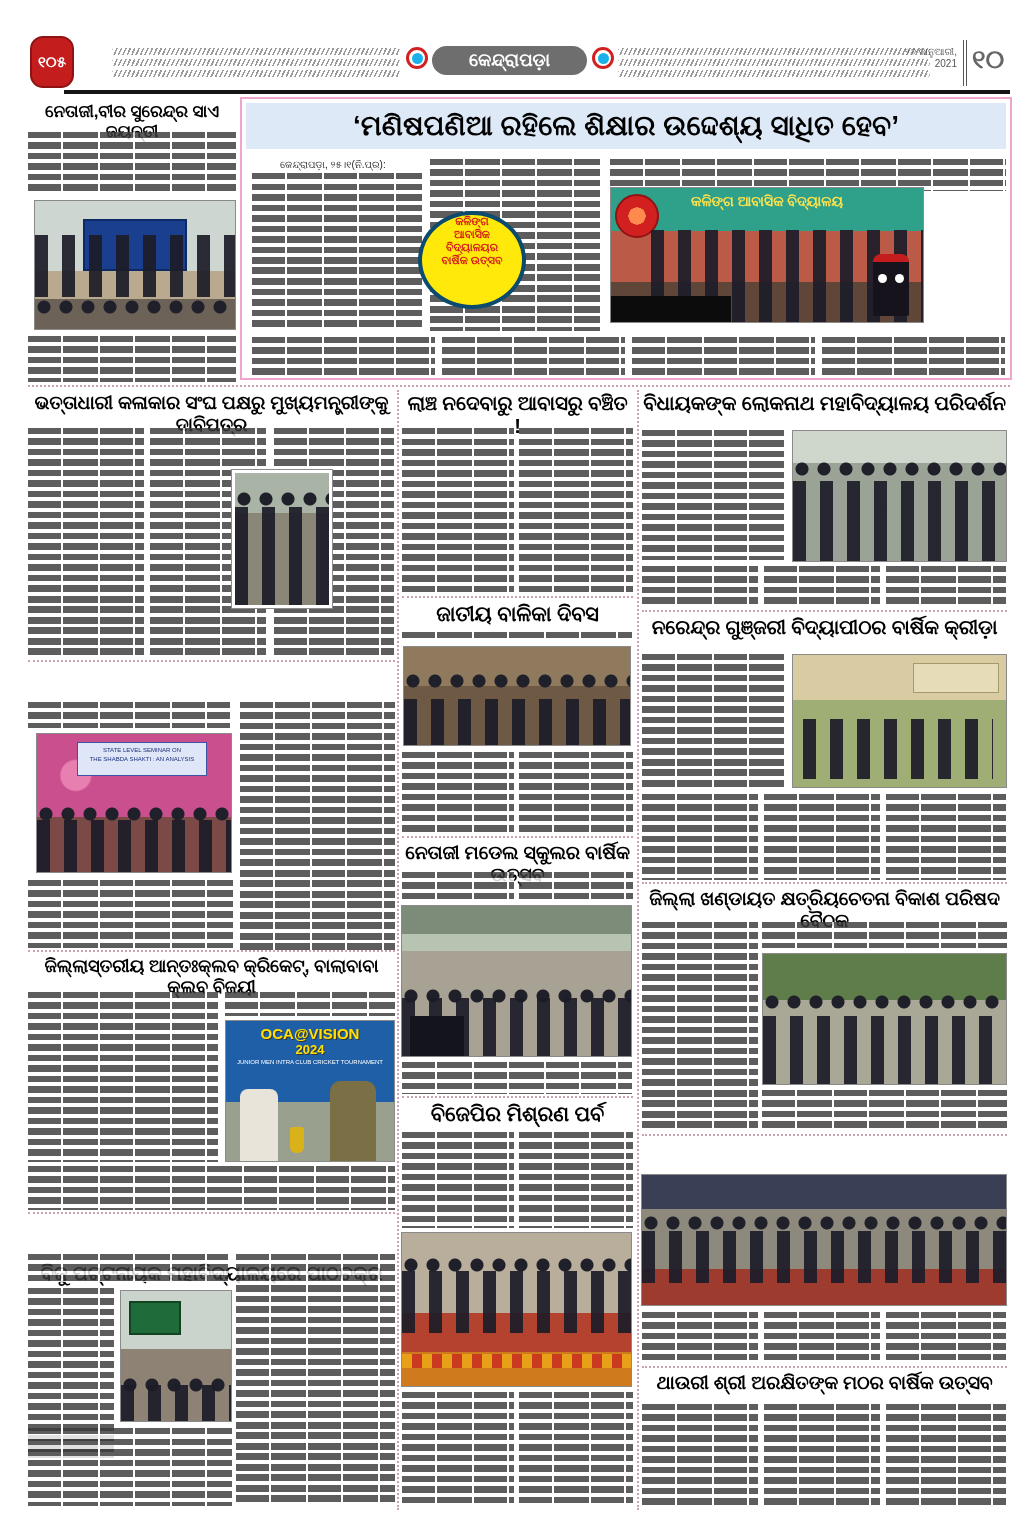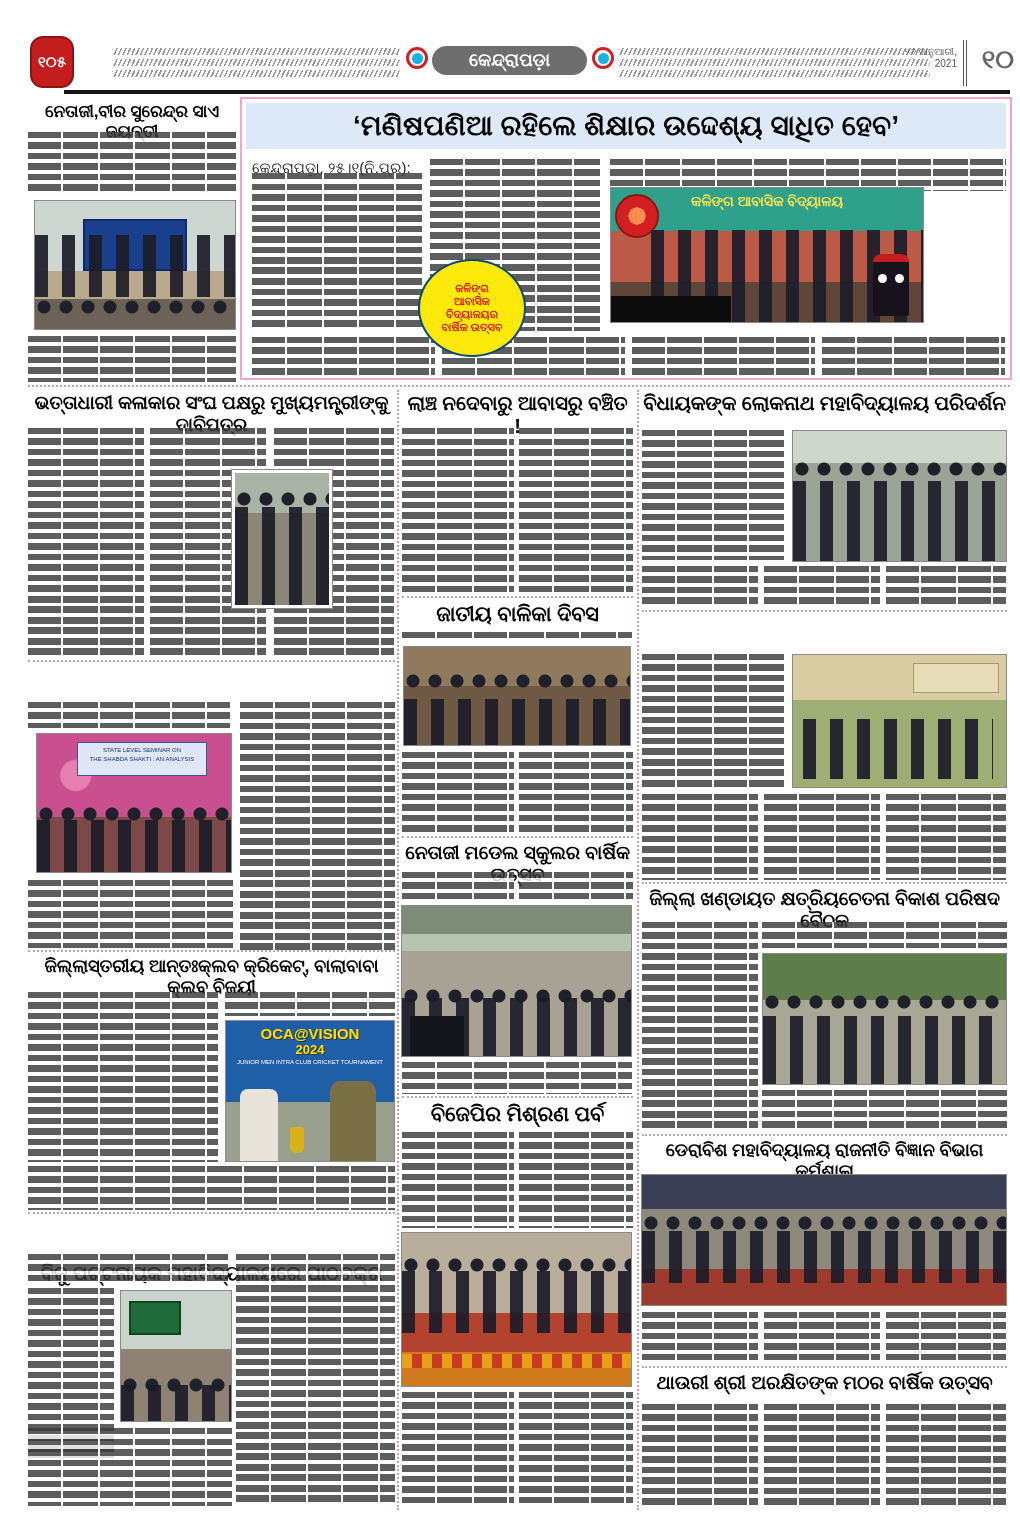--- a/index.html
+++ b/index.html
@@ -20,32 +20,32 @@
   .black-rule{background:#151515;}
   
   .hl{font-weight:bold;color:#000;text-align:center;line-height:1.15;letter-spacing:-0.2px;}
   .lead-box{border:2px solid #f0a6cc;background:#fff;}
   .lead-hl{background:#dde9f7;text-align:center;font-weight:bold;font-size:28px;line-height:46px;color:#000;}
   
   .tsim{background-image:
      repeating-linear-gradient(to right,rgba(255,255,255,0) 0 33px,#fff 33px 35px,rgba(255,255,255,0) 35px 70px,#fff 70px 72px),
      repeating-linear-gradient(to bottom,#3a3a3a 0 6.5px,#ffffff 6.5px 10.5px);
      opacity:.82;}
-  .dl{font-size:15px;color:#222;white-space:nowrap;overflow:hidden;}
+  .dl{font-size:10px;color:#222;white-space:nowrap;overflow:hidden;margin-left:28px;}
   
   .vsep{border-left:2px dotted #c9a3b5;}
   .hsep{border-top:2px dotted #c9a3b5;}
   
   .photo{border:1px solid #8a8a8a;overflow:hidden;background:#cfcabe;}
   .heads{background-image:radial-gradient(circle at 9px 8px,#20202a 6px,rgba(0,0,0,0) 7px);
          background-size:22px 17px;background-repeat:repeat-x;}
   .figs{background-image:repeating-linear-gradient(to right,rgba(28,28,40,.92) 0 13px,rgba(0,0,0,0) 13px 27px);}
   .ph-banner{color:#ffe34d;font-weight:bold;text-align:center;}
-  .circle-badge{border-radius:50%;background:#ffe90a;border:2px solid #0c4a6e;color:#d21a1a;
-        font-weight:bold;text-align:center;display:flex;align-items:center;justify-content:center;margin-top:48px;}
+  .circle-badge{border-radius:50%;background:#ffe90a;border:4px solid #0c4a6e;color:#d21a1a;
+        font-weight:bold;text-align:center;display:flex;align-items:flex-start;justify-content:center;}
   .crk-title{color:#ffe000;font-weight:bold;text-align:center;text-shadow:1px 1px 0 #333;}
   .crk-sub{color:#fff;text-align:center;}
   .sem-banner{background:#dfe6f7;border:1px solid #3b53a0;color:#1c2f7a;text-align:center;overflow:hidden;}
 </style>
 </head>
 <body>
 
 <div id="page">
 
   <div class="abs logo" style="left:30px;top:36px;width:44px;height:52px;border-radius:13px;">
@@ -61,21 +61,21 @@
 
   <div class="abs bullet" style="left:406px;top:47px;"></div>
   <div class="abs edition-badge" style="left:432px;top:46px;width:155px;height:29px;">କେନ୍ଦ୍ରାପଡ଼ା</div>
   <div class="abs bullet" style="left:592px;top:47px;"></div>
 
   <div class="abs dateline-top" style="left:875px;top:46px;width:82px;">
     <div>୨୬ ଜାନୁଆରୀ,</div>
     <div>2021</div>
   </div>
   <div class="abs" style="left:963px;top:40px;height:46px;border-left:4px double #555;"></div>
-  <div class="abs pageno" style="left:972px;top:44px;width:42px;text-align:right;">୧୦</div>
+  <div class="abs pageno" style="left:972px;top:44px;width:42px;">୧୦</div>
 
   <div class="abs black-rule" style="left:64px;top:90px;width:946px;height:4px;"></div>
 
   <div class="abs hl" style="left:28px;top:102px;width:208px;font-size:17px;">ନେତାଜୀ,ବୀର ସୁରେନ୍ଦ୍ର ସାଏ ଜୟନ୍ତୀ</div>
   <div class="abs tsim" style="left:28px;top:132px;width:208px;height:62px;"></div>
   <div class="abs photo" style="left:34px;top:200px;width:202px;height:130px;background:linear-gradient(180deg,#cdd6d0 0 55%,#b9a98e 55% 100%);">
     <div class="abs" style="left:48px;top:18px;width:104px;height:52px;background:#1b3f8f;border:2px solid #0c2a66;"></div>
     <div class="abs figs" style="left:0;top:34px;width:202px;height:62px;"></div>
     <div class="abs heads" style="left:0;bottom:0;width:202px;height:30px;background-color:#6c6257;"></div>
   </div>
@@ -217,20 +217,21 @@
   <div class="abs photo" style="left:792px;top:430px;width:215px;height:132px;background:linear-gradient(180deg,#cfd6cc 0 25%,#9aa396 25% 100%);">
     <div class="abs heads" style="left:0;top:30px;width:215px;height:22px;"></div>
     <div class="abs figs" style="left:0;bottom:0;width:215px;height:80px;"></div>
   </div>
   <div class="abs tsim" style="left:642px;top:566px;width:116px;height:42px;"></div>
   <div class="abs tsim" style="left:764px;top:566px;width:116px;height:42px;"></div>
   <div class="abs tsim" style="left:886px;top:566px;width:120px;height:42px;"></div>
 
   <div class="abs hsep" style="left:642px;top:610px;width:365px;"></div>
 
+  <div class="abs hl" style="left:642px;top:616px;width:365px;font-size:20px;">ନରେନ୍ଦ୍ର ଗୁଞ୍ଜରୀ ବିଦ୍ୟାପୀଠର ବାର୍ଷିକ କ୍ରୀଡ଼ା</div>
   <div class="abs tsim" style="left:642px;top:654px;width:144px;height:134px;"></div>
   <div class="abs photo" style="left:792px;top:654px;width:215px;height:134px;background:linear-gradient(180deg,#d9cba2 0 34%,#9fae74 34% 100%);">
     <div class="abs" style="left:120px;top:8px;width:86px;height:30px;background:#e7dcb8;border:1px solid #a59a6d;"></div>
     <div class="abs figs" style="left:10px;bottom:8px;width:190px;height:60px;"></div>
   </div>
   <div class="abs tsim" style="left:642px;top:794px;width:116px;height:86px;"></div>
   <div class="abs tsim" style="left:764px;top:794px;width:116px;height:86px;"></div>
   <div class="abs tsim" style="left:886px;top:794px;width:120px;height:86px;"></div>
 
   <div class="abs hsep" style="left:642px;top:882px;width:365px;"></div>
@@ -239,21 +240,20 @@
   <div class="abs tsim" style="left:642px;top:922px;width:116px;height:208px;"></div>
   <div class="abs tsim" style="left:762px;top:922px;width:245px;height:26px;"></div>
   <div class="abs photo" style="left:762px;top:953px;width:245px;height:132px;background:linear-gradient(180deg,#5e7d4a 0 35%,#a9a795 35% 100%);">
     <div class="abs heads" style="left:0;top:40px;width:245px;height:22px;"></div>
     <div class="abs figs" style="left:0;bottom:0;width:245px;height:68px;"></div>
   </div>
   <div class="abs tsim" style="left:762px;top:1090px;width:245px;height:40px;"></div>
 
   <div class="abs hsep" style="left:642px;top:1134px;width:365px;"></div>
 
-  <div class="abs hl" style="left:642px;top:1140px;width:365px;font-size:18px;">ଡେରାବିଶ ମହାବିଦ୍ୟାଳୟ ରାଜନୀତି ବିଜ୍ଞାନ ବିଭାଗ କର୍ମଶାଳା</div>
   <div class="abs photo" style="left:641px;top:1174px;width:366px;height:132px;background:linear-gradient(180deg,#3a3f55 0 26%,#8d8a7d 26% 72%,#9c3b2e 72% 100%);">
     <div class="abs heads" style="left:0;top:40px;width:366px;height:22px;"></div>
     <div class="abs figs" style="left:0;bottom:22px;width:366px;height:52px;"></div>
   </div>
   <div class="abs tsim" style="left:642px;top:1312px;width:116px;height:50px;"></div>
   <div class="abs tsim" style="left:764px;top:1312px;width:116px;height:50px;"></div>
   <div class="abs tsim" style="left:886px;top:1312px;width:120px;height:50px;"></div>
 
   <div class="abs hsep" style="left:642px;top:1366px;width:365px;"></div>
 

